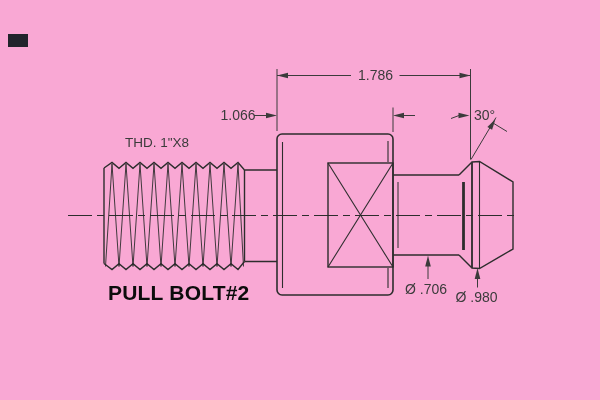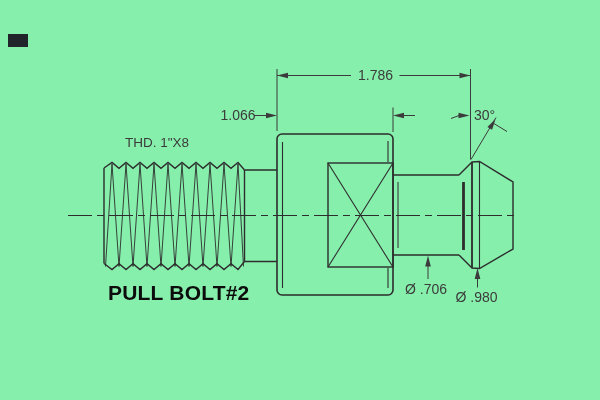--- a/index.html
+++ b/index.html
@@ -1,16 +1,16 @@
 <!DOCTYPE html>
 <html><head>
 <meta charset="utf-8">
 <style>
   html,body{margin:0;padding:0;background:#ffffff;}
-  .stage{position:relative;width:600px;height:400px;background:#86efac;overflow:hidden;}
+  .stage{position:relative;width:600px;height:400px;background:#f9a8d4;overflow:hidden;}
   svg{display:block;}
   text{font-family:"Liberation Sans", sans-serif;}
   .dim-text{fill:#3b3b3b;font-size:14px;}
   .thd-text{fill:#3b3b3b;font-size:13.5px;}
   .title-text{fill:#0c0c0c;font-size:21px;font-weight:bold;letter-spacing:0.2px;}
   .geo{stroke:#2d2d2d;fill:none;}
   .dim{stroke:#3b3b3b;fill:none;stroke-width:1;}
   .arrow{fill:#3b3b3b;stroke:none;}
 </style>
 </head>

